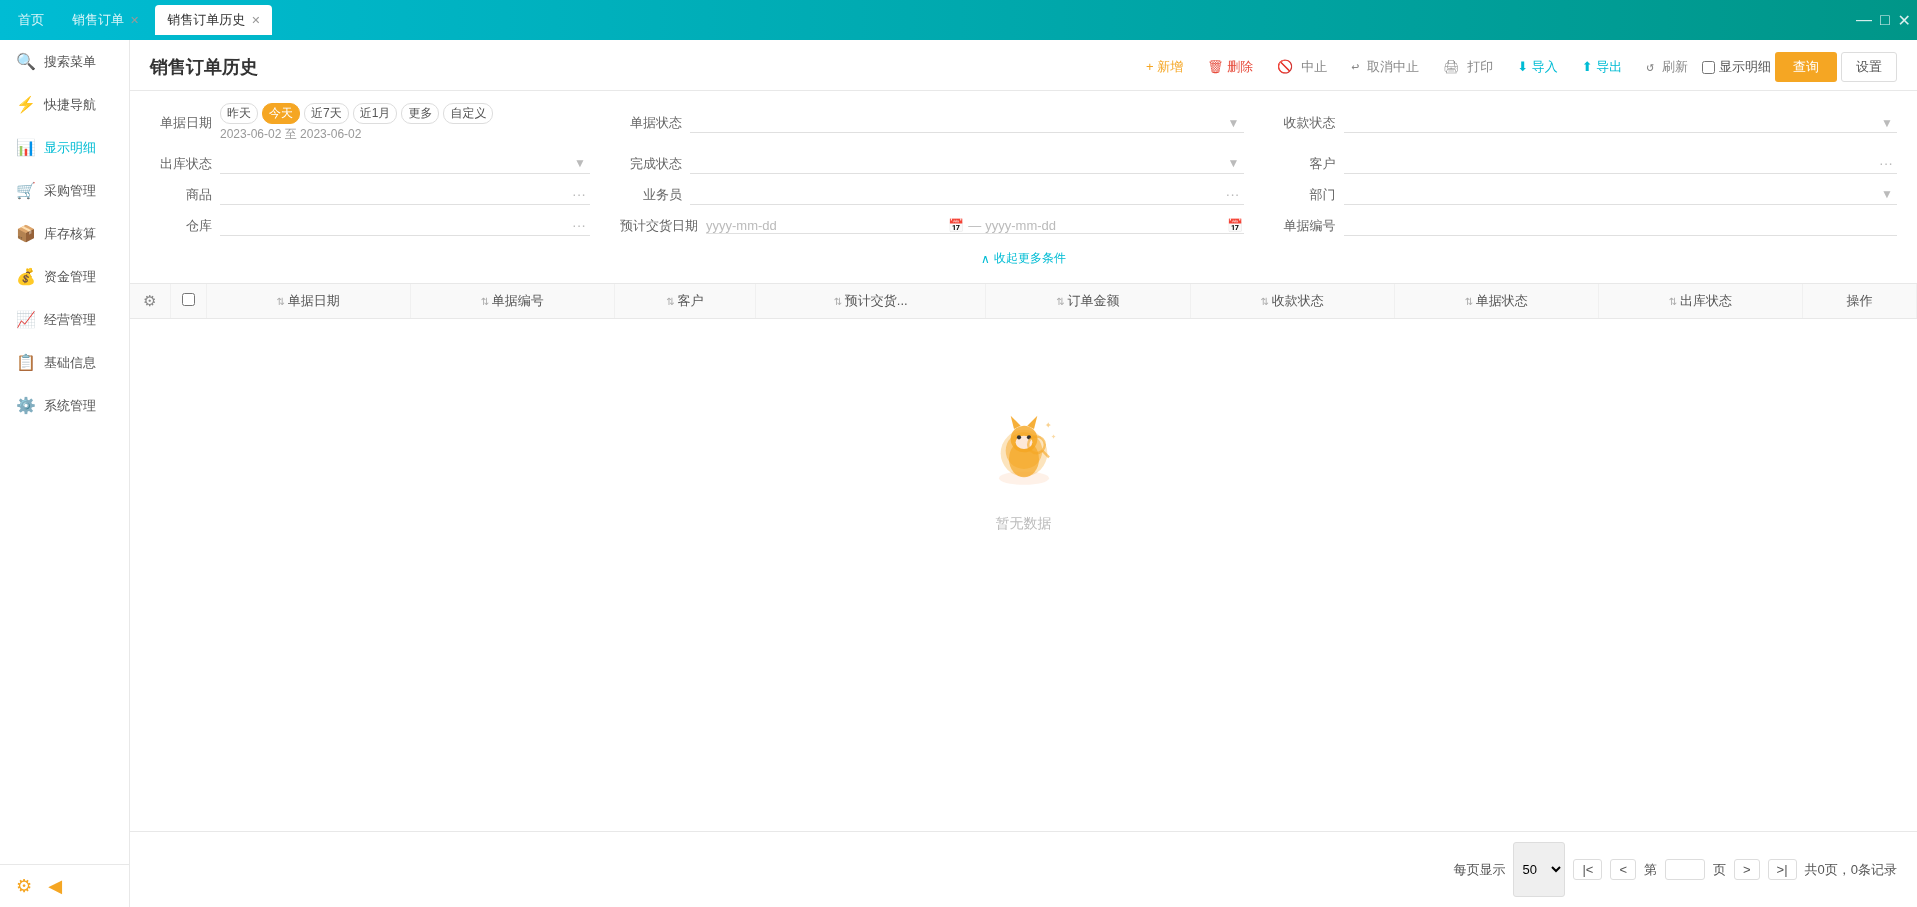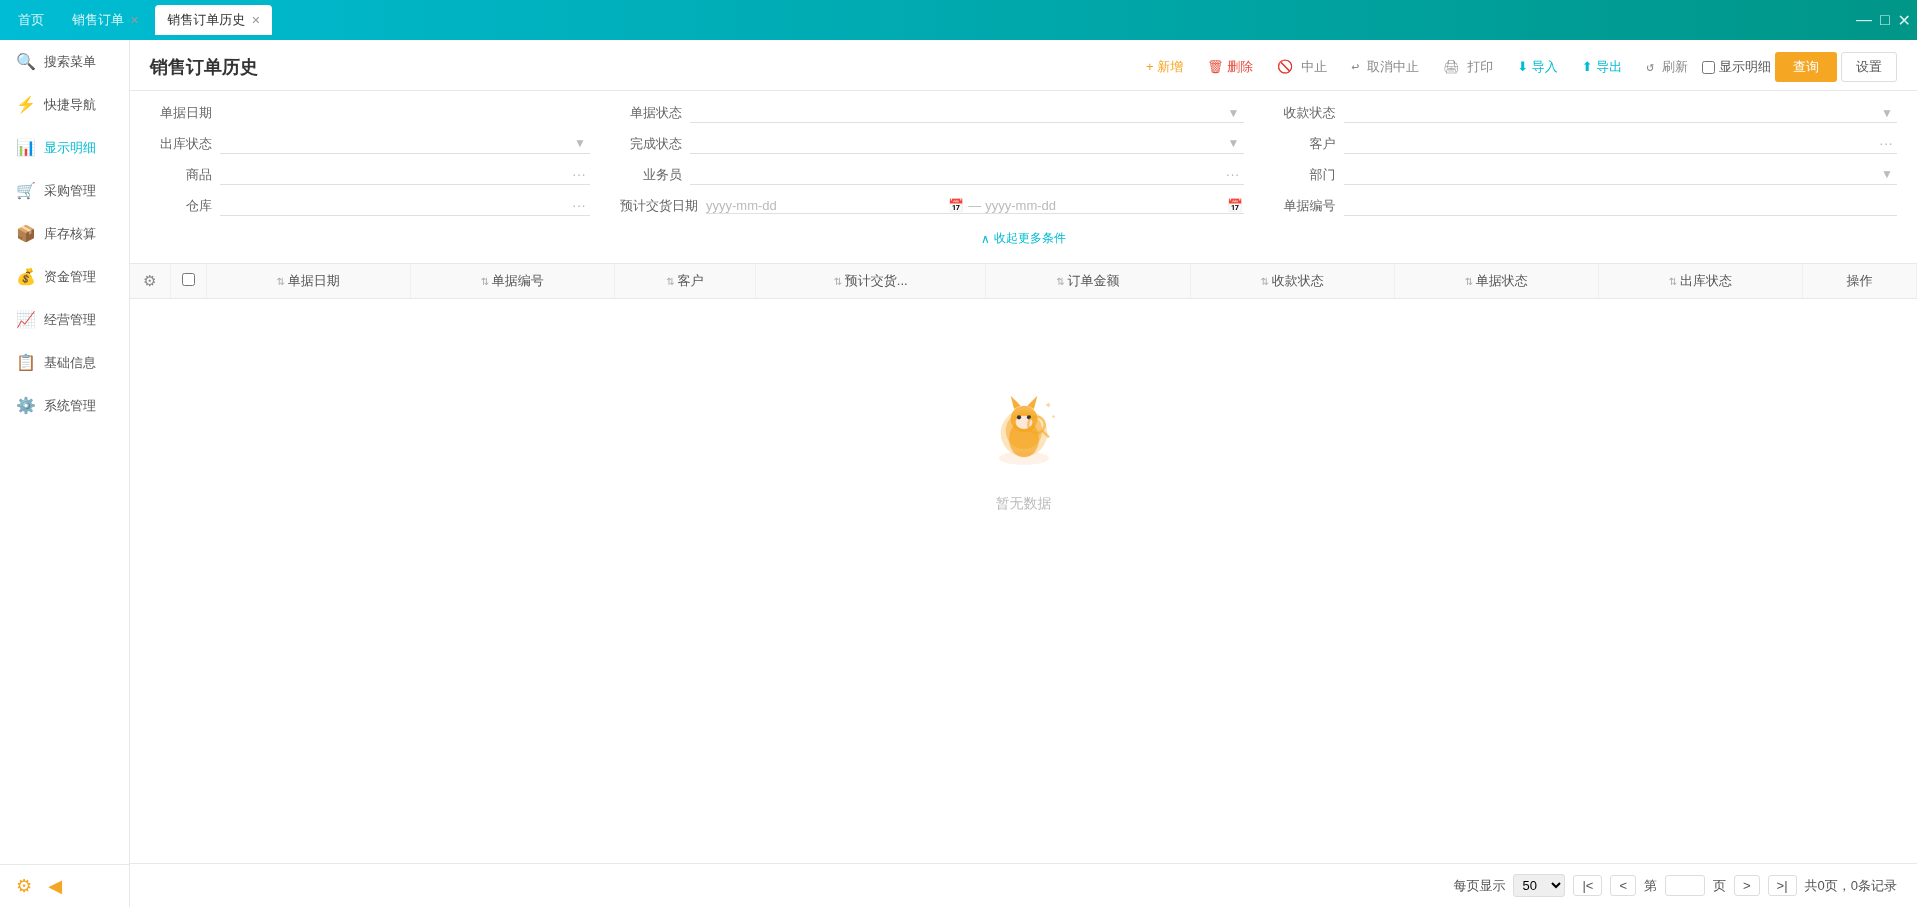--- a/index.html
+++ b/index.html
@@ -312,21 +312,21 @@
       align-items: center;
       justify-content: flex-end;
       gap: 8px;
       font-size: 13px;
       color: #555;
       flex-shrink: 0;
     }
     .page-size-select {
       border: 1px solid #ddd;
       border-radius: 3px;
-      padding: 2px 4px;
+      padding: 18px 4px;
       font-size: 13px;
       cursor: pointer;
     }
     .page-nav-btn {
       border: 1px solid #ddd;
       background: #fff;
       border-radius: 3px;
       padding: 2px 8px;
       cursor: pointer;
       font-size: 13px;
@@ -429,20 +429,31 @@
         <button class="btn-query">查询</button>
         <button class="btn-setting">设置</button>
       </div>
     </div>
 
     <div class="filter-area">
 
       <div class="filter-row">
         <div class="filter-field" style="min-width:440px; max-width:440px;">
           <span class="filter-label">单据日期</span>
+          <div style="display:flex; flex-direction:column; flex:1;">
+            <div class="date-quick">
+              <button class="date-quick-btn">昨天</button>
+              <button class="date-quick-btn active">今天</button>
+              <button class="date-quick-btn">近7天</button>
+              <button class="date-quick-btn">近1月</button>
+              <button class="date-quick-btn">更多</button>
+              <button class="date-quick-btn">自定义</button>
+            </div>
+            <div class="date-range-text">2023-06-02 至 2023-06-02</div>
+          </div>
         </div>
         <div class="filter-field" style="flex:1; padding-left:30px;">
           <span class="filter-label">单据状态</span>
           <div class="filter-input-wrap">
             <input class="filter-input" readonly="" style="">
             <span class="chevron-icon">▼</span>
           </div>
         </div>
         <div class="filter-field" style="flex:1; padding-left:30px;">
           <span class="filter-label">收款状态</span>

